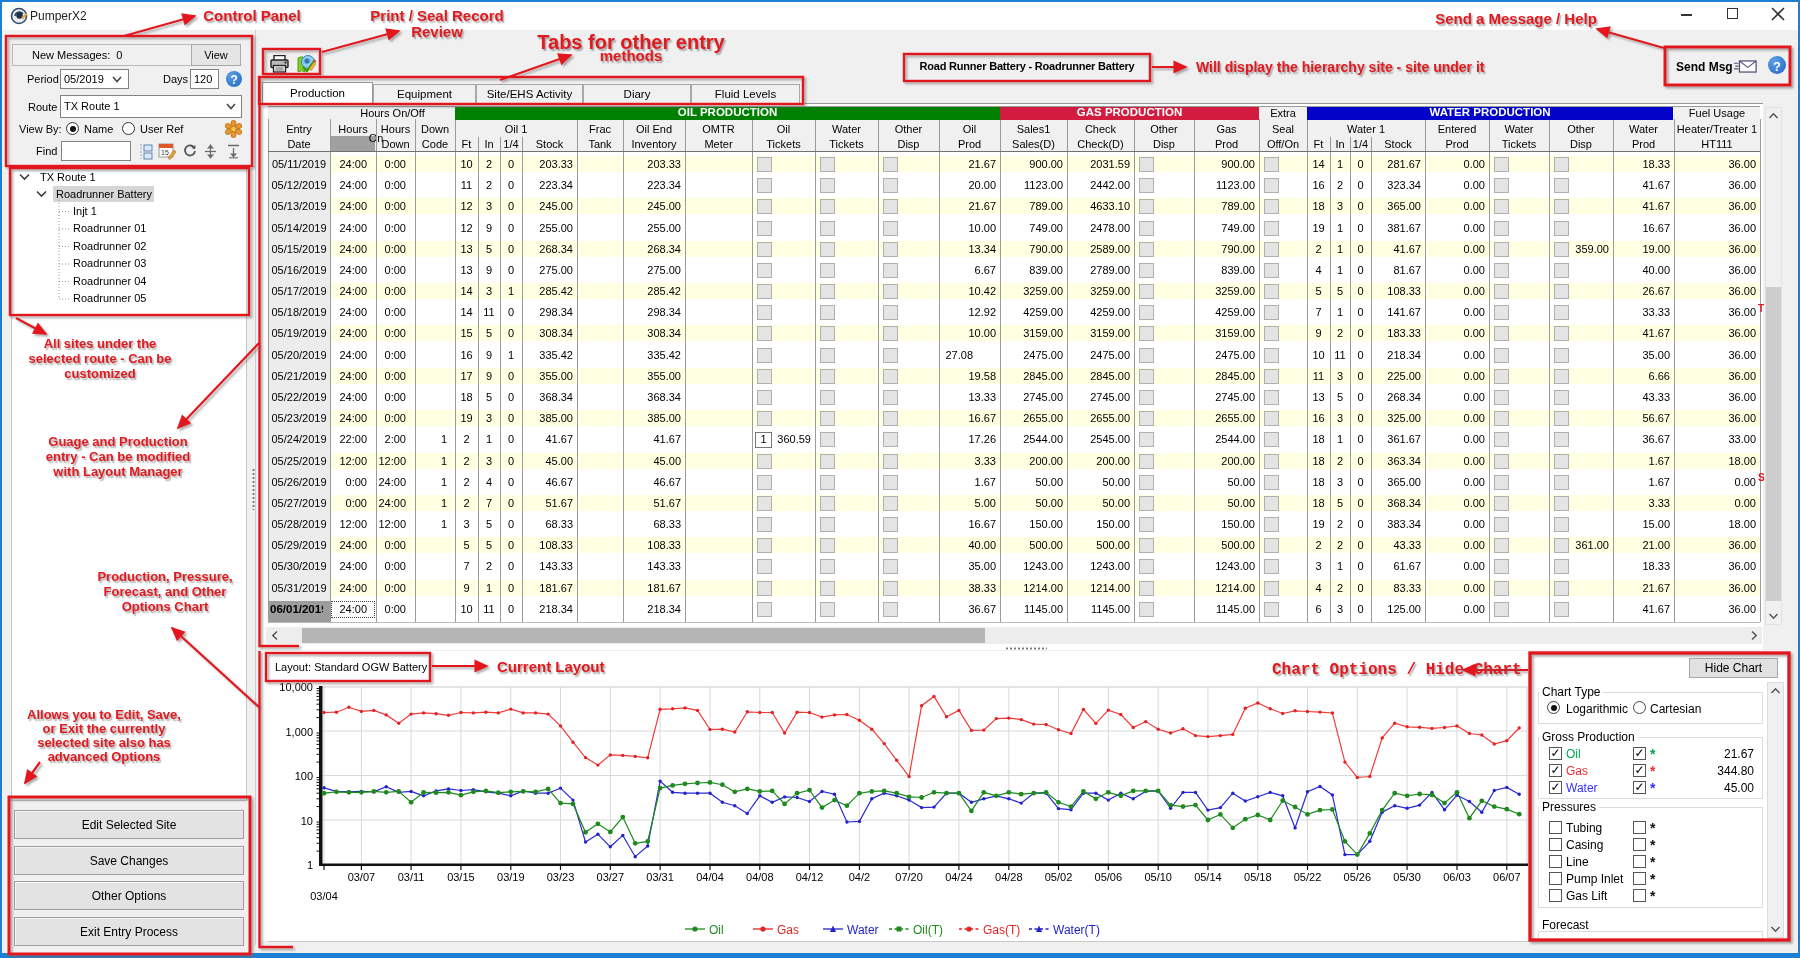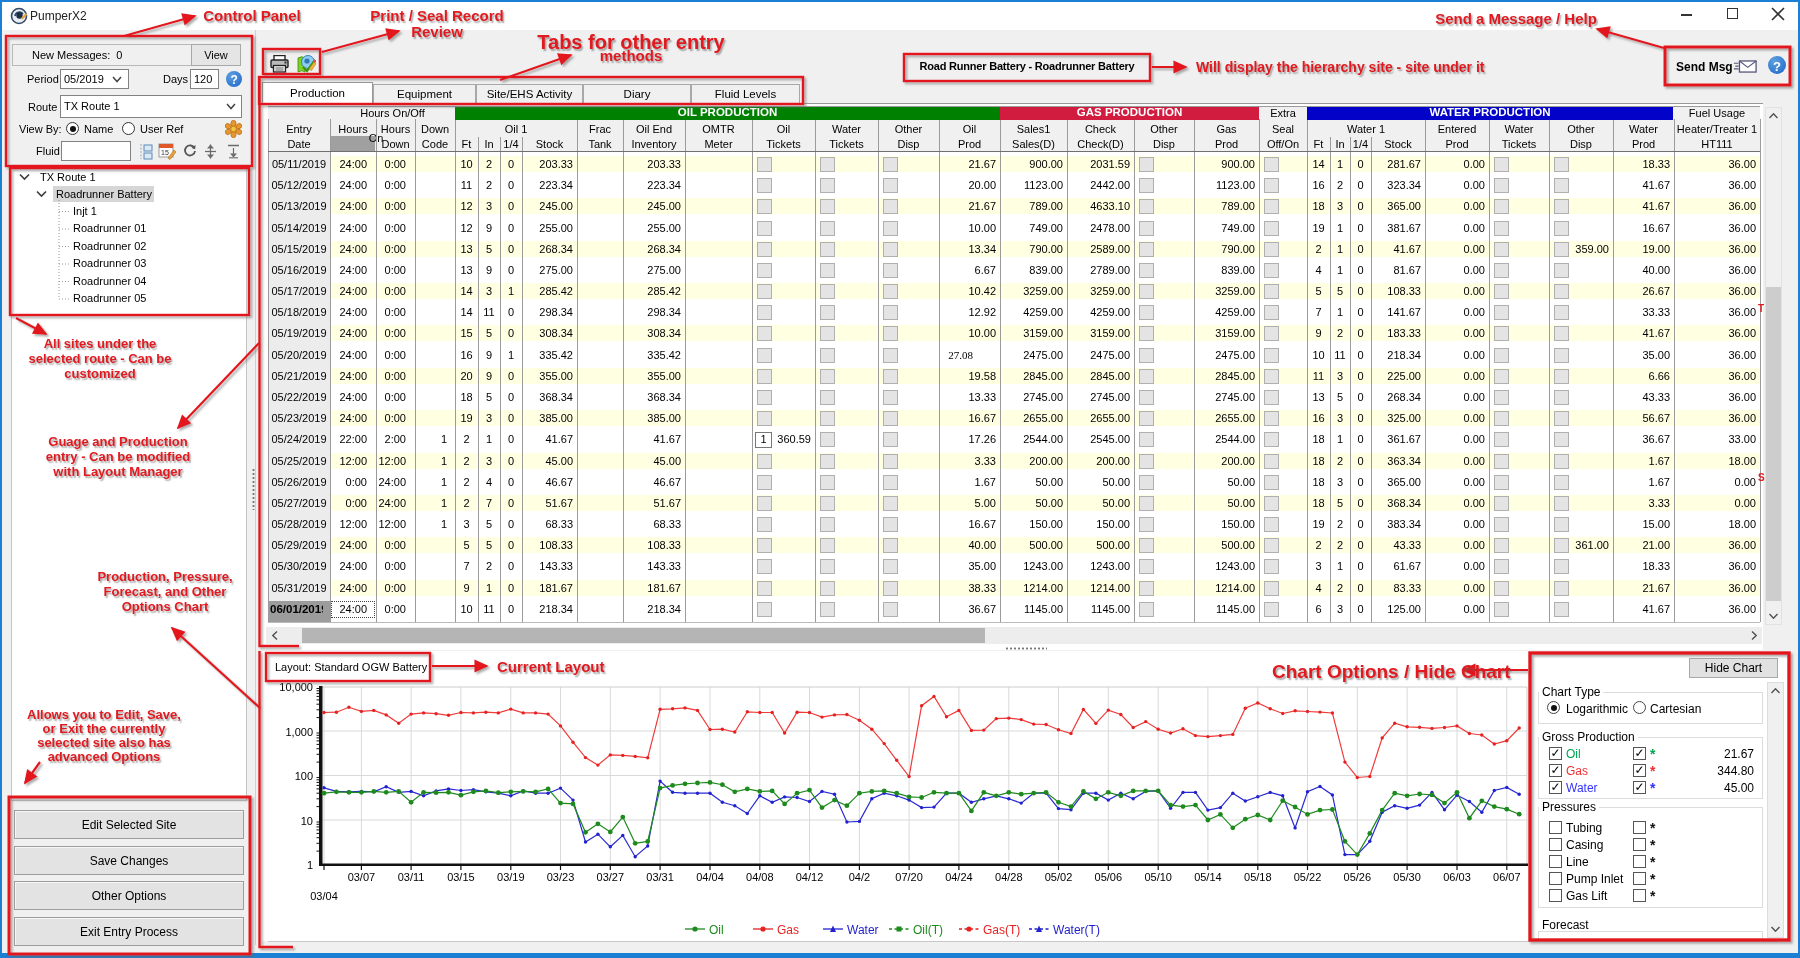--- a/index.html
+++ b/index.html
@@ -73,21 +73,21 @@
  <ellipse cx="8.5" cy="3.4" rx="2.6" ry="3.1"></ellipse>
       <ellipse cx="8.5" cy="14.6" rx="2.6" ry="3.1"></ellipse>
  <ellipse cx="3.2" cy="6.3" rx="2.6" ry="3.1" transform="rotate(-60 3.2 6.3)"></ellipse>
  <ellipse cx="13.8" cy="6.3" rx="2.6" ry="3.1" transform="rotate(60 13.8 6.3)"></ellipse>
  <ellipse cx="3.2" cy="11.7" rx="2.6" ry="3.1" transform="rotate(60 3.2 11.7)"></ellipse>
  <ellipse cx="13.8" cy="11.7" rx="2.6" ry="3.1" transform="rotate(-60 13.8 11.7)"></ellipse>
  <circle cx="8.5" cy="9" r="2.8" fill="#f6c43f"></circle>
     </g>
 </svg>
 
-<div class="t" style="left:36px;top:145px;">Fluid</div>
+<div class="t" style="left:36px;top:145px;">Find</div>
 <div class="abs" style="left:61px;top:141px;width:70px;height:20px;background:#fff;border:1px solid #828282;"></div>
 <svg class="abs" style="left:139px;top:143px;" width="15" height="17" viewBox="0 0 15 17">
  <path d="M2 1 L2 16" stroke="#8aa5c0" stroke-width="1" stroke-dasharray="2 1.5" fill="none"></path>
  <rect x="5" y="2" width="8" height="6" fill="#dbe9f7" stroke="#5b87b5"></rect>
  <rect x="5" y="10" width="8" height="6" fill="#dbe9f7" stroke="#5b87b5"></rect>
 </svg>
 <svg class="abs" style="left:158px;top:142px;" width="19" height="18" viewBox="0 0 19 18">
  <rect x="1" y="2" width="14" height="13" fill="#fff" stroke="#9a9a9a"></rect>
  <rect x="1" y="2" width="14" height="4" fill="#e05828"></rect>
  <text x="7" y="13" font-size="7" font-family="Liberation Sans" fill="#333" text-anchor="middle">15</text>
@@ -477,21 +477,21 @@
 <div class="sq" style="left:1494px;top:326.4px;"></div>
 <div class="sq" style="left:1554px;top:326.4px;"></div>
 <div class="cell c" style="left:268px;top:348.6px;width:62px;">05/20/2019</div>
 <div class="cell r" style="left:330px;top:348.62px;width:37px;">24:00</div>
 <div class="cell r" style="left:376px;top:348.62px;width:30px;">0:00</div>
 <div class="cell c" style="left:455px;top:348.62px;width:23px;">16</div>
 <div class="cell c" style="left:478px;top:348.62px;width:22px;">9</div>
 <div class="cell c" style="left:500px;top:348.62px;width:22px;">1</div>
 <div class="cell r" style="left:522px;top:348.62px;width:51px;">335.42</div>
 <div class="cell r" style="left:623px;top:348.62px;width:58px;">335.42</div>
-<div class="cell r" style="left:939px;top:348.62px;width:34px;font-family:Liberation Serif, serif;">27.08</div>
+<div class="cell r" style="left:939px;top:348.62px;width:34px;">27.08</div>
 <div class="cell r" style="left:1000px;top:348.62px;width:63px;">2475.00</div>
 <div class="cell r" style="left:1067px;top:348.62px;width:63px;">2475.00</div>
 <div class="cell r" style="left:1194px;top:348.62px;width:61px;">2475.00</div>
 <div class="cell c" style="left:1307px;top:348.62px;width:23px;">10</div>
 <div class="cell c" style="left:1330px;top:348.62px;width:20px;">11</div>
 <div class="cell c" style="left:1350px;top:348.62px;width:21px;">0</div>
 <div class="cell r" style="left:1371px;top:348.62px;width:50px;">218.34</div>
 <div class="cell r" style="left:1425px;top:348.62px;width:60px;">0.00</div>
 <div class="cell r" style="left:1613px;top:348.62px;width:57px;">35.00</div>
 <div class="cell r" style="left:1674px;top:348.62px;width:82px;">36.00</div>
@@ -499,21 +499,21 @@
 <div class="sq" style="left:820px;top:347.6px;"></div>
 <div class="sq" style="left:883px;top:347.6px;"></div>
 <div class="sq" style="left:1139px;top:347.6px;"></div>
 <div class="sq" style="left:1264px;top:347.6px;"></div>
 <div class="sq" style="left:1494px;top:347.6px;"></div>
 <div class="sq" style="left:1554px;top:347.6px;"></div>
 <div class="abs" style="left:331px;top:367.8px;width:1429px;height:16px;background:#ffffe1;"></div>
 <div class="cell c" style="left:268px;top:369.8px;width:62px;">05/21/2019</div>
 <div class="cell r" style="left:330px;top:369.8px;width:37px;">24:00</div>
 <div class="cell r" style="left:376px;top:369.8px;width:30px;">0:00</div>
-<div class="cell c" style="left:455px;top:369.8px;width:23px;">20</div>
+<div class="cell c" style="left:455px;top:369.8px;width:23px;">17</div>
 <div class="cell c" style="left:478px;top:369.8px;width:22px;">9</div>
 <div class="cell c" style="left:500px;top:369.8px;width:22px;">0</div>
 <div class="cell r" style="left:522px;top:369.8px;width:51px;">355.00</div>
 <div class="cell r" style="left:623px;top:369.8px;width:58px;">355.00</div>
 <div class="cell r" style="left:939px;top:369.8px;width:57px;">19.58</div>
 <div class="cell r" style="left:1000px;top:369.8px;width:63px;">2845.00</div>
 <div class="cell r" style="left:1067px;top:369.8px;width:63px;">2845.00</div>
 <div class="cell r" style="left:1194px;top:369.8px;width:61px;">2845.00</div>
 <div class="cell c" style="left:1307px;top:369.8px;width:23px;">11</div>
 <div class="cell c" style="left:1330px;top:369.8px;width:20px;">3</div>
@@ -1444,12 +1444,12 @@
 <div class="t c red" style="left:-82px;top:449px;width:400px;font-size:13px;">entry - Can be modified</div>
 <div class="t c red" style="left:-82px;top:464px;width:400px;font-size:13px;">with Layout Manager</div>
 <div class="t c red" style="left:-35px;top:569px;width:400px;font-size:13px;">Production, Pressure,</div>
 <div class="t c red" style="left:-35px;top:584px;width:400px;font-size:13px;">Forecast, and Other</div>
 <div class="t c red" style="left:-35px;top:599px;width:400px;font-size:13px;">Options Chart</div>
 <div class="t c red" style="left:-96px;top:707px;width:400px;font-size:13px;">Allows you to Edit, Save,</div>
 <div class="t c red" style="left:-96px;top:721px;width:400px;font-size:13px;">or Exit the currently</div>
 <div class="t c red" style="left:-96px;top:735px;width:400px;font-size:13px;">selected site also has</div>
 <div class="t c red" style="left:-96px;top:749px;width:400px;font-size:13px;">advanced Options</div>
 <div class="t red" style="left:497px;top:658px;font-size:15px;">Current Layout</div>
-<div class="t red" style="left:1272px;top:661px;font-size:19px;">Chart Options / Hide Chart</div>
+<div class="t red" style="left:1272px;top:661px;font-size:16px;font-family:Liberation Mono, monospace;">Chart Options / Hide Chart</div>
 </body></html>

